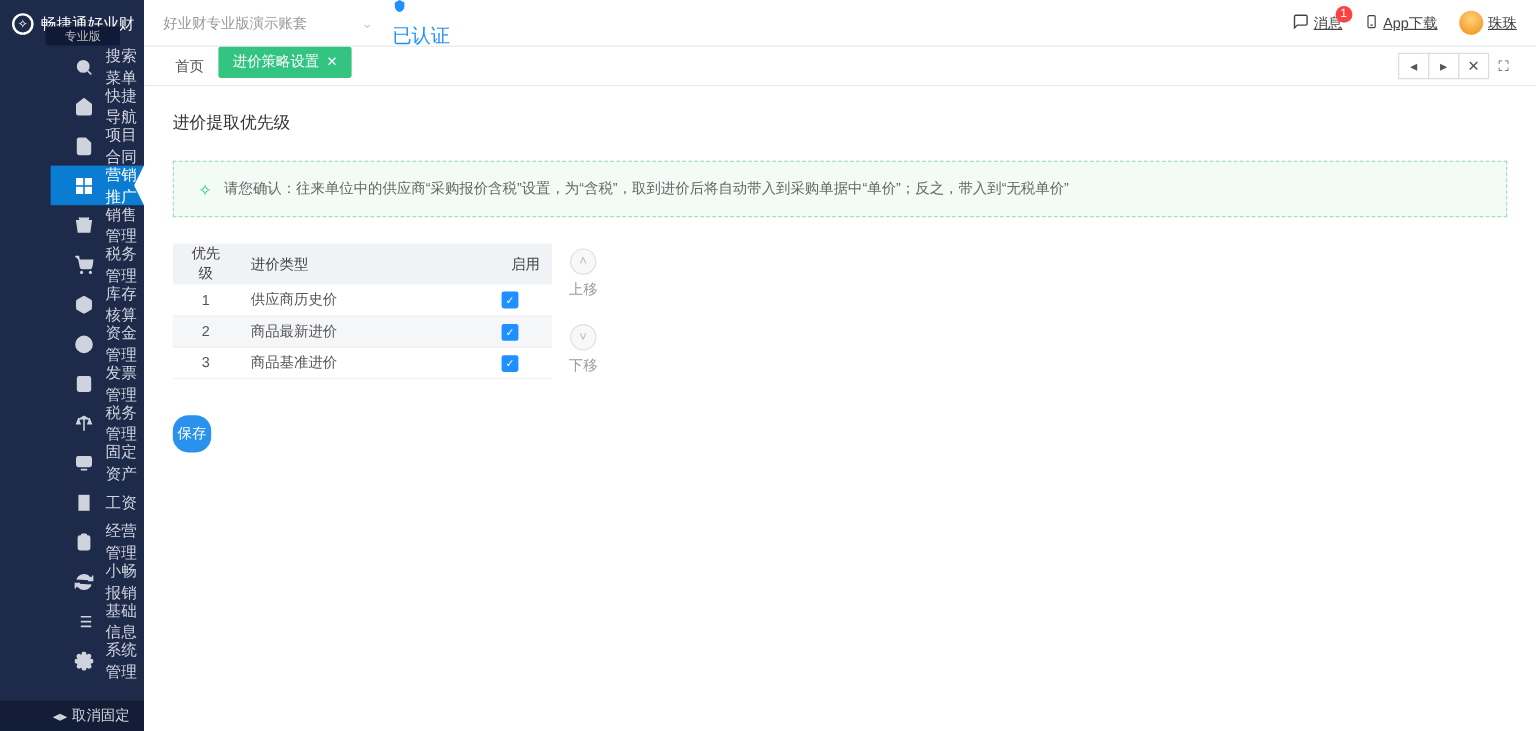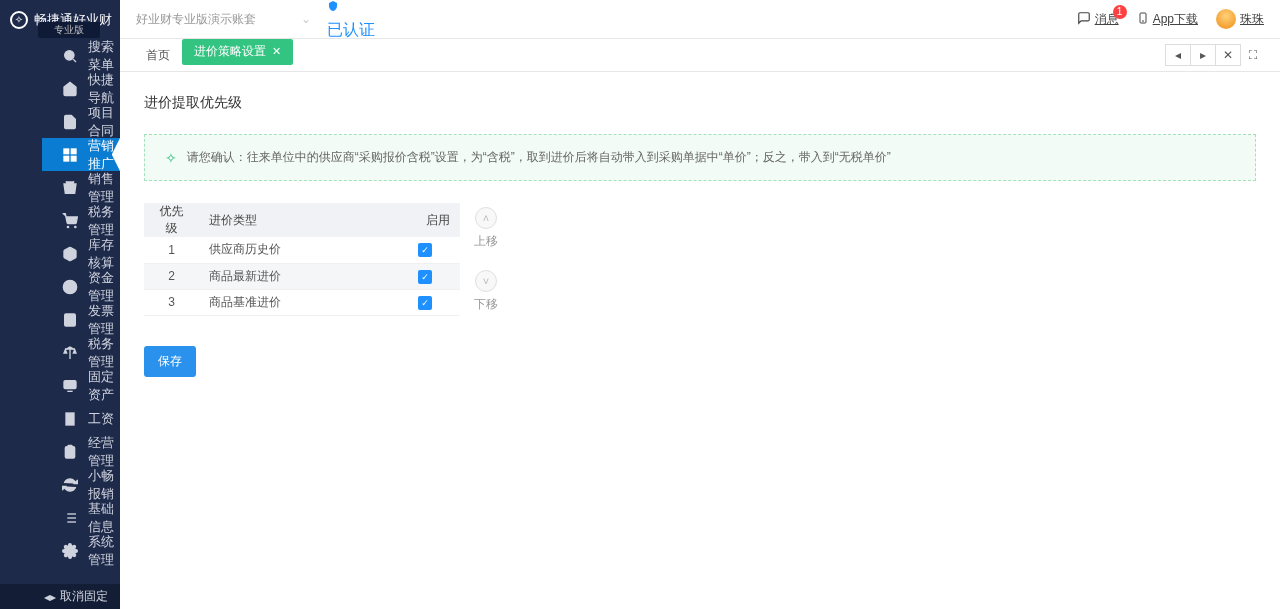--- a/index.html
+++ b/index.html
@@ -48,21 +48,21 @@
     tbody td { height: 26px; font-size: 12px; color: #555; padding: 0 10px; border-bottom: 1px solid #f0f0f0; }
     tbody td:first-child { text-align: center; }
     tbody td:last-child { text-align: center; }
     tbody tr:nth-child(2) td { background: #f5f6f8; }
     .chk { display: inline-flex; width: 14px; height: 14px; background: #1e90ff; border-radius: 2px; align-items: center; justify-content: center; color: #fff; font-size: 9px; }
 
     .movers { display: flex; flex-direction: column; gap: 20px; align-items: center; color: #999; margin-top: 4px; }
     .mover { display: flex; flex-direction: column; align-items: center; gap: 4px; }
     .mover-btn { width: 22px; height: 22px; border: 1px solid #e0e0e0; border-radius: 50%; display: flex; align-items: center; justify-content: center; font-size: 11px; color: #bbb; cursor: pointer; background:#f8f8f8;}
 
-    .save-btn { margin-top: 30px; background: #2a92ec; color: #fff; border: none; padding: 7px 14px; font-size: 12px; border-radius: 3px; cursor: pointer; }
+    .save-btn { margin-top: 30px; background: #2a92ec; color: #fff; border: none; padding: 7px 4px; font-size: 12px; border-radius: 13px; cursor: pointer; }
   </style>
 </head>
 <body>
 
 <div class="sidebar">
   <div class="sidebar-logo">
     <span class="logo-mark">✧</span>
     <span>畅捷通好业财</span>
     <span class="logo-pro">专业版</span>
   </div>

